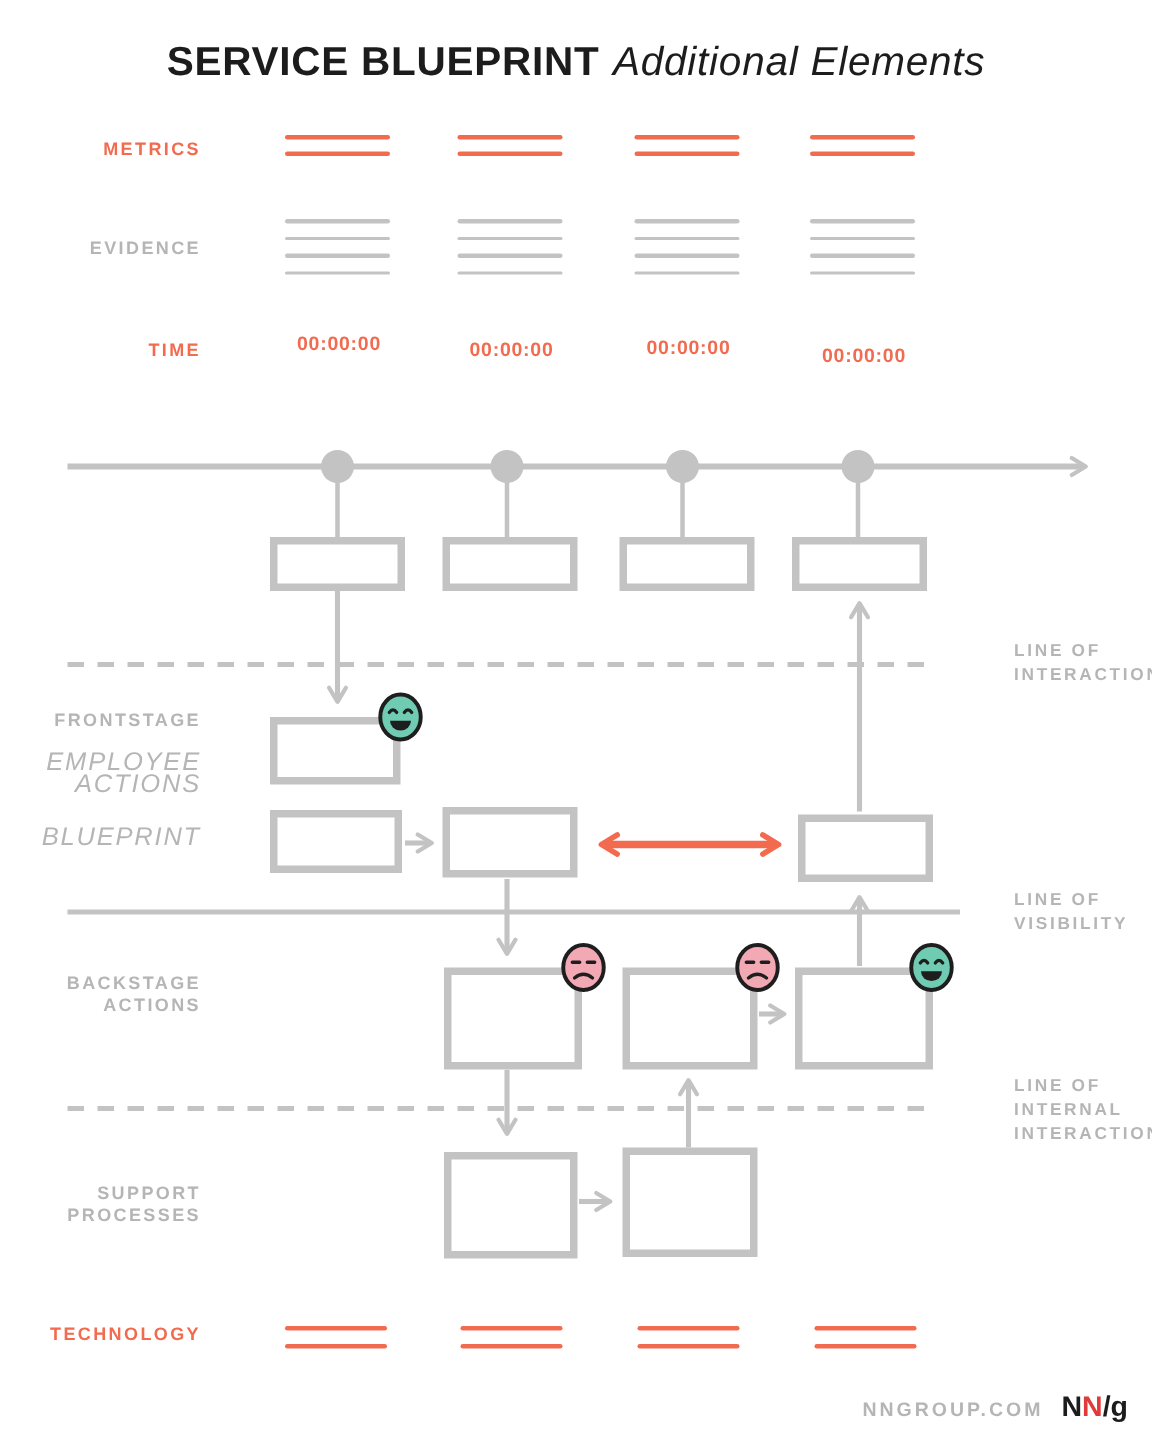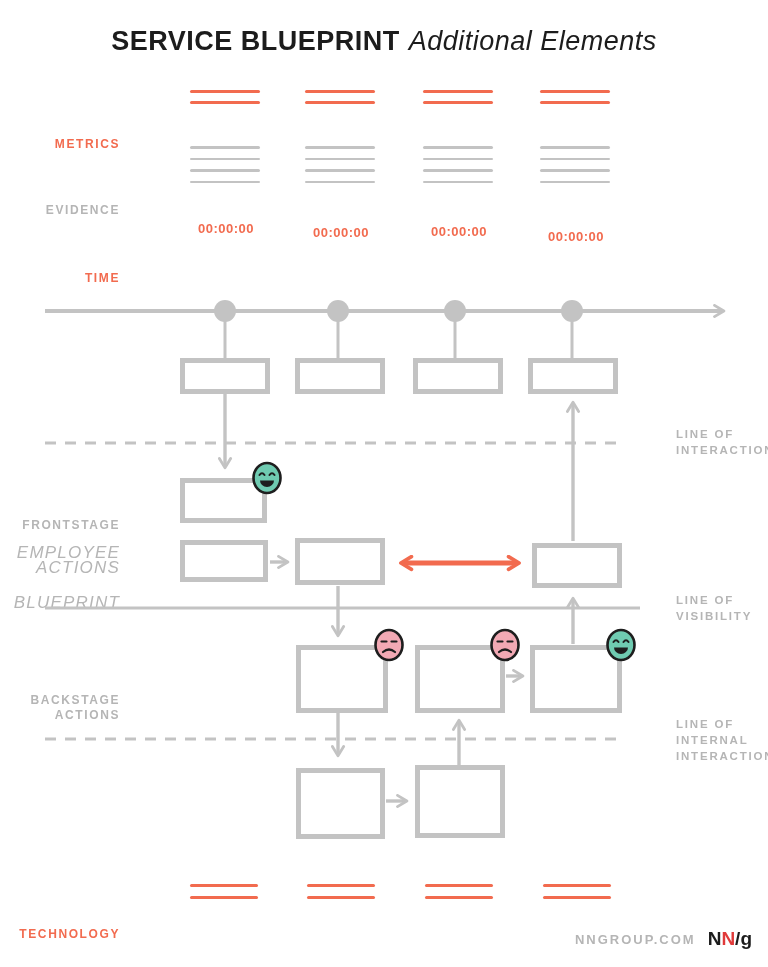--- a/index.html
+++ b/index.html
@@ -6,23 +6,23 @@
   .canvas{
     position:relative;width:768px;height:967px;background:#ffffff;
     font-family:Liberation Sans, sans-serif;overflow:hidden;
   }
   
   .title{position:absolute;top:26px;left:0;width:768px;text-align:center;
     color:var(--c-ink,#1c1c1c);font-size:27px;letter-spacing:.5px;}
   .title .t-main{font-weight:800;}
   .title .t-sub{font-style:italic;font-weight:400;margin-left:9px;}
   
-  .side-label{position:absolute;left:4px;width:116px;text-align:right;
+  .side-label{position:absolute;left:18px;width:116px;text-align:right;
     font-size:12px;font-weight:700;letter-spacing:1.6px;line-height:15px;
-    color:var(--c-graylabel,#b5b5b5);white-space:pre-line;margin-top:45px;}
+    color:var(--c-graylabel,#b5b5b5);white-space:pre-line;}
   .side-label.orange{color:var(--c-accent,#f26b4f);}
   .side-label.ital{font-style:italic;font-weight:400;font-size:17px;letter-spacing:1.2px;}
   
   .line-label{position:absolute;left:648px;width:112px;text-align:left;
     font-size:11.5px;font-weight:700;letter-spacing:1.8px;line-height:16px;
     color:var(--c-graylabel,#b5b5b5);white-space:pre-line;margin-left:28px;}
   
   .linegroup{position:absolute;display:flex;flex-direction:column;}
   .linegroup .bar{display:block;border-radius:2px;}
   .metrics-g{gap:8px;}
@@ -62,20 +62,22 @@
 
   <div class="side-label orange" style="top:92px">METRICS</div>
   <div class="side-label" style="top:158px">EVIDENCE</div>
   <div class="side-label orange" style="top:226px">TIME</div>
   <div class="side-label" style="top:473px">FRONTSTAGE</div>
   <div class="side-label ital" style="top:500px">EMPLOYEE
 ACTIONS</div>
   <div class="side-label ital" style="top:550px">BLUEPRINT</div>
   <div class="side-label" style="top:648px">BACKSTAGE
 ACTIONS</div>
+  <div class="side-label" style="top:788px">SUPPORT
+PROCESSES</div>
   <div class="side-label orange" style="top:882px">TECHNOLOGY</div>
 
   <div class="linegroup metrics-g" style="left:190px;top:90px">
       <i class="bar"></i>
       <i class="bar"></i>
     </div>
   <div class="linegroup metrics-g" style="left:305px;top:90px">
       <i class="bar"></i>
       <i class="bar"></i>
     </div>

